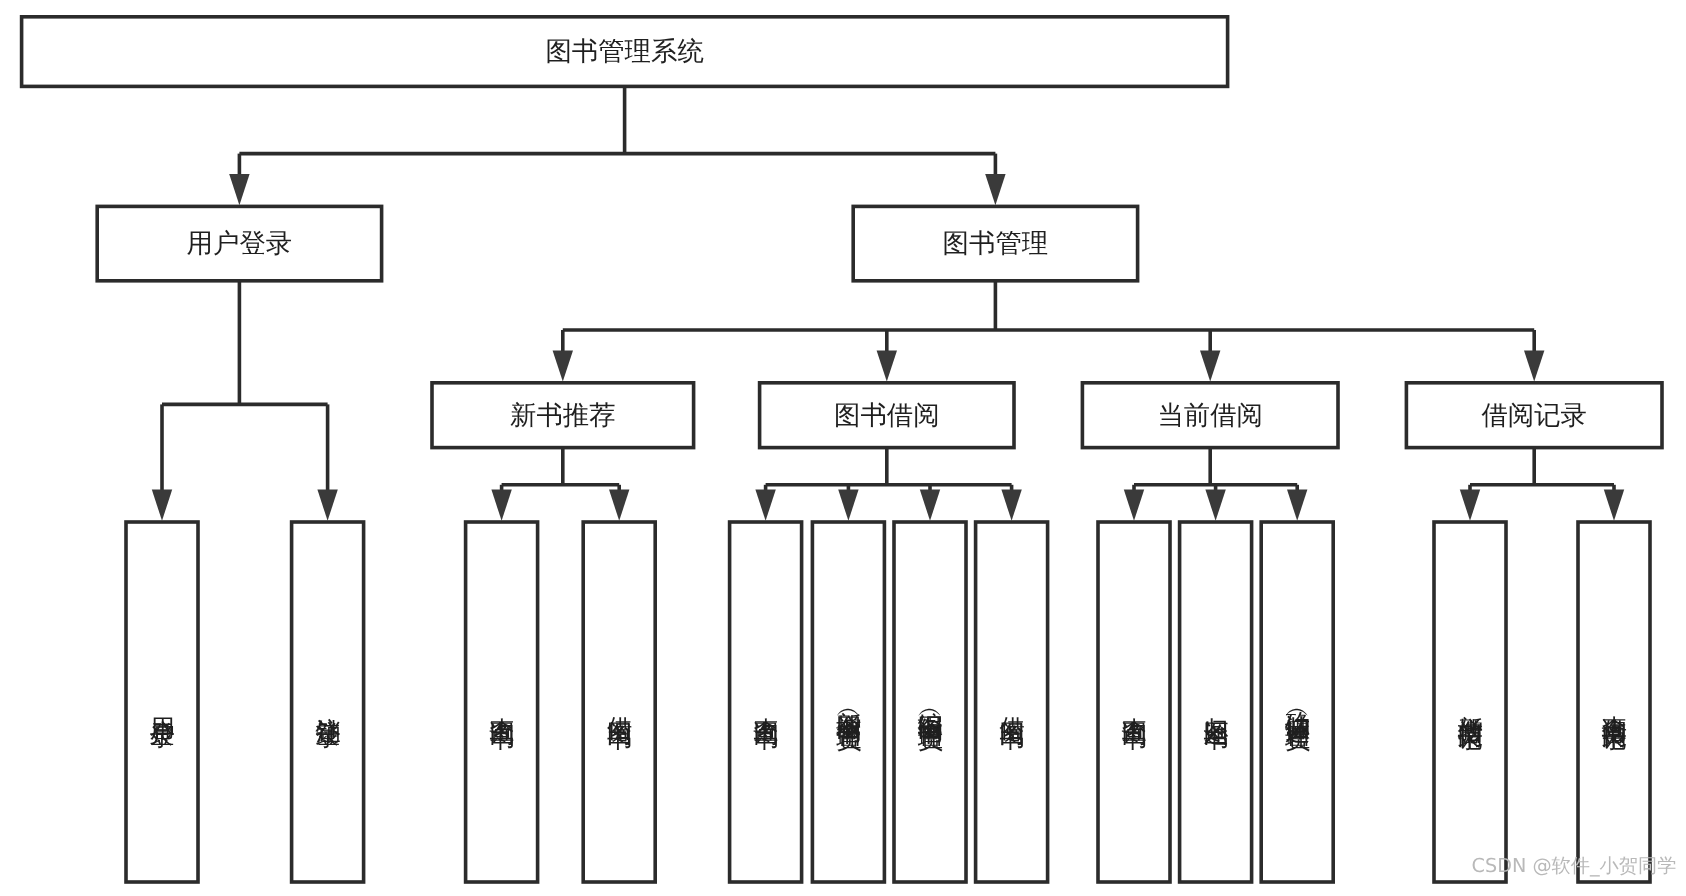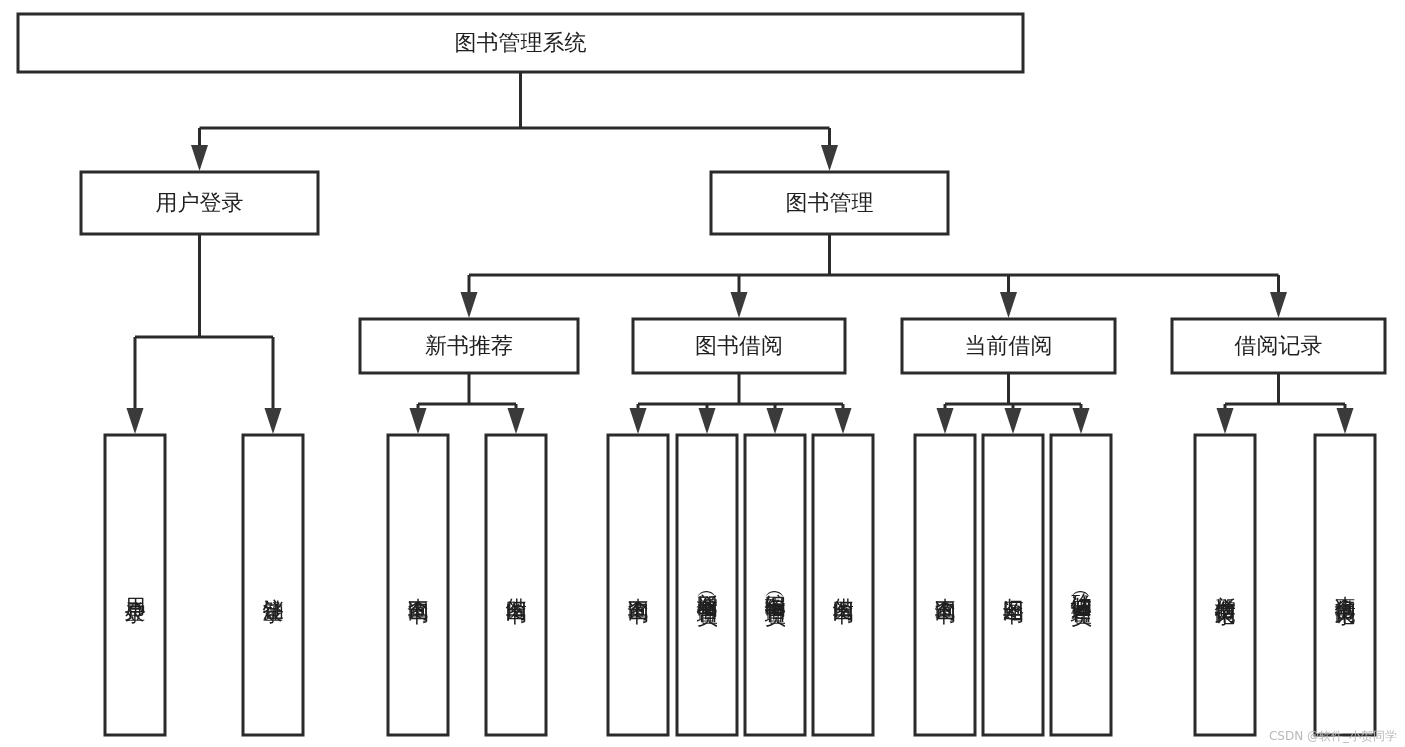--- a/index.html
+++ b/index.html
@@ -65,23 +65,23 @@
     font-size: 21px;
     line-height: 1.08;
     letter-spacing: 2px;
     color: #1f1f1f;
     white-space: nowrap;
     text-align: center;
   }
   .watermark {
     position: absolute;
     right: 8px;
-    bottom: 2px;
-    font-family: "DejaVu Sans", "Liberation Sans", sans-serif;
-    font-size: 12px;
+    bottom: 14px;
+    font-family: "DejaVu Sans", "Liberation Sans", sans-serif;
+    font-size: 16px;
     color: #b9b9b9;
     white-space: nowrap;
     user-select: none;
   }
 </style>
 </head>
 <body>
 
 <div id="diagram-root">
   <svg class="diagram-canvas" id="diagram-canvas" viewBox="0 0 1405 747" xmlns="http://www.w3.org/2000/svg">

